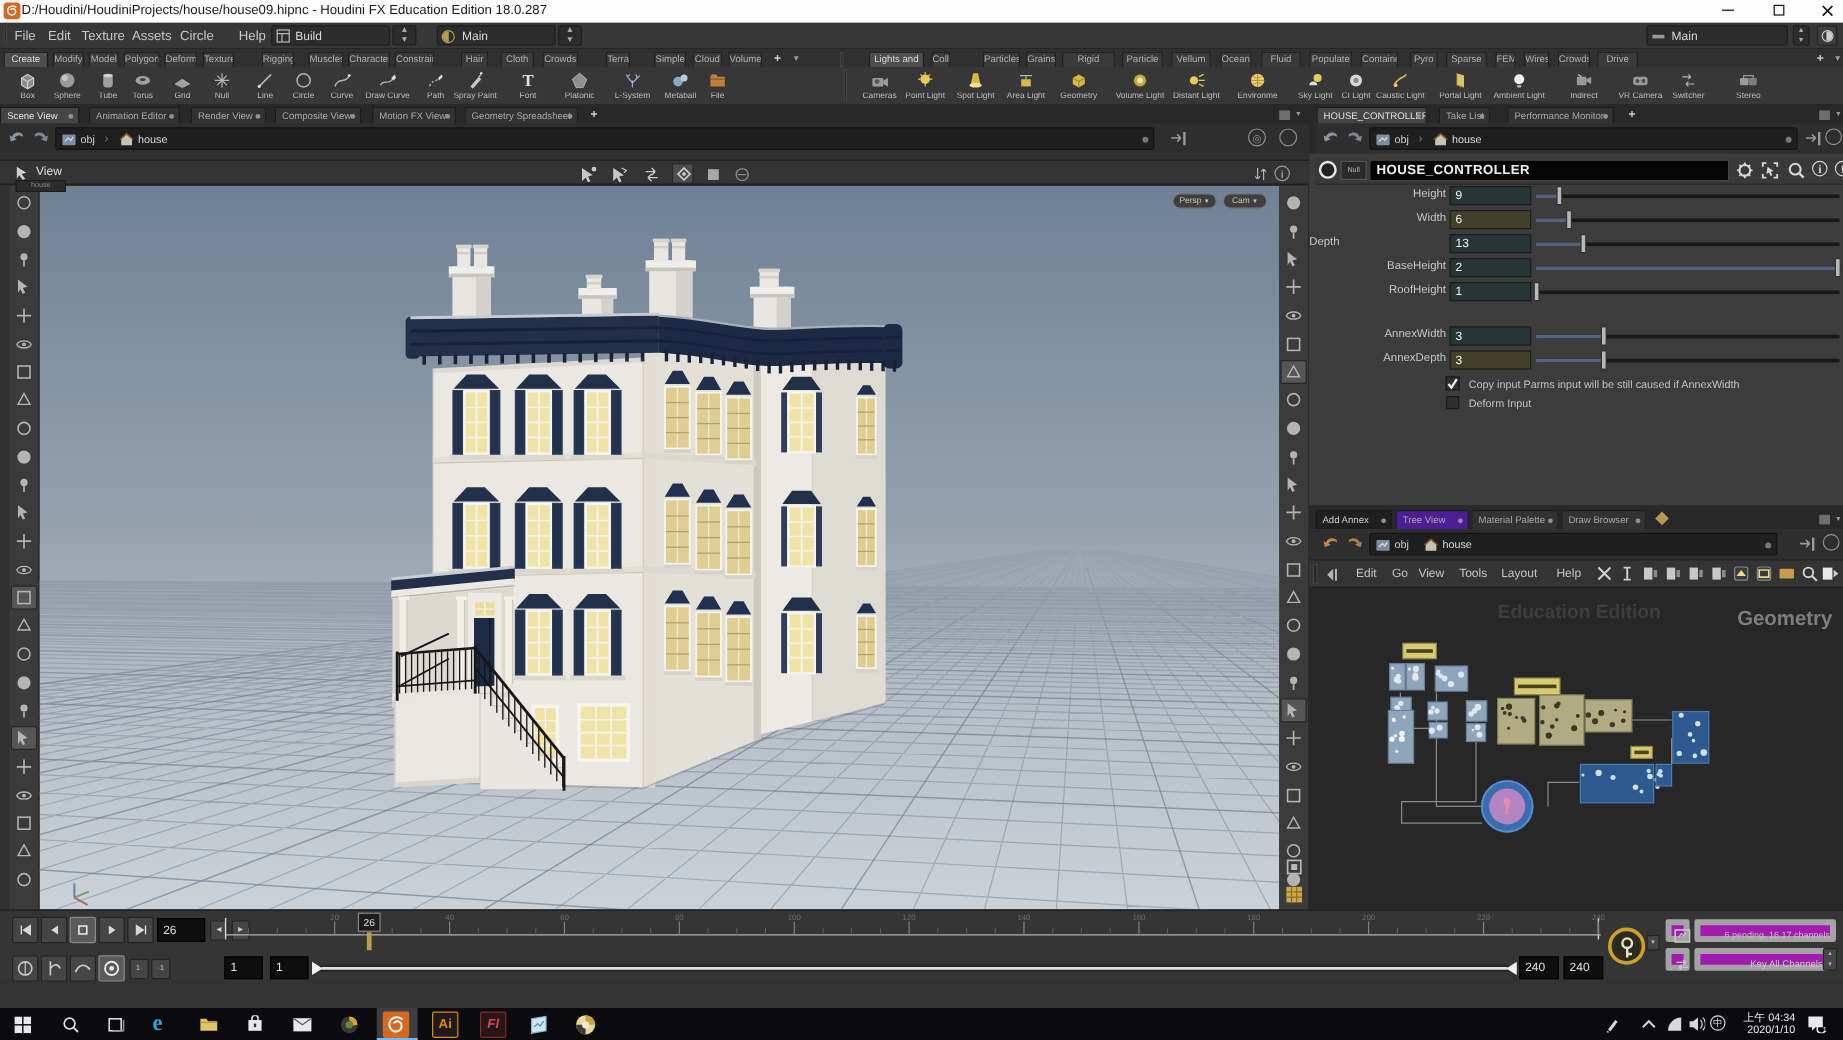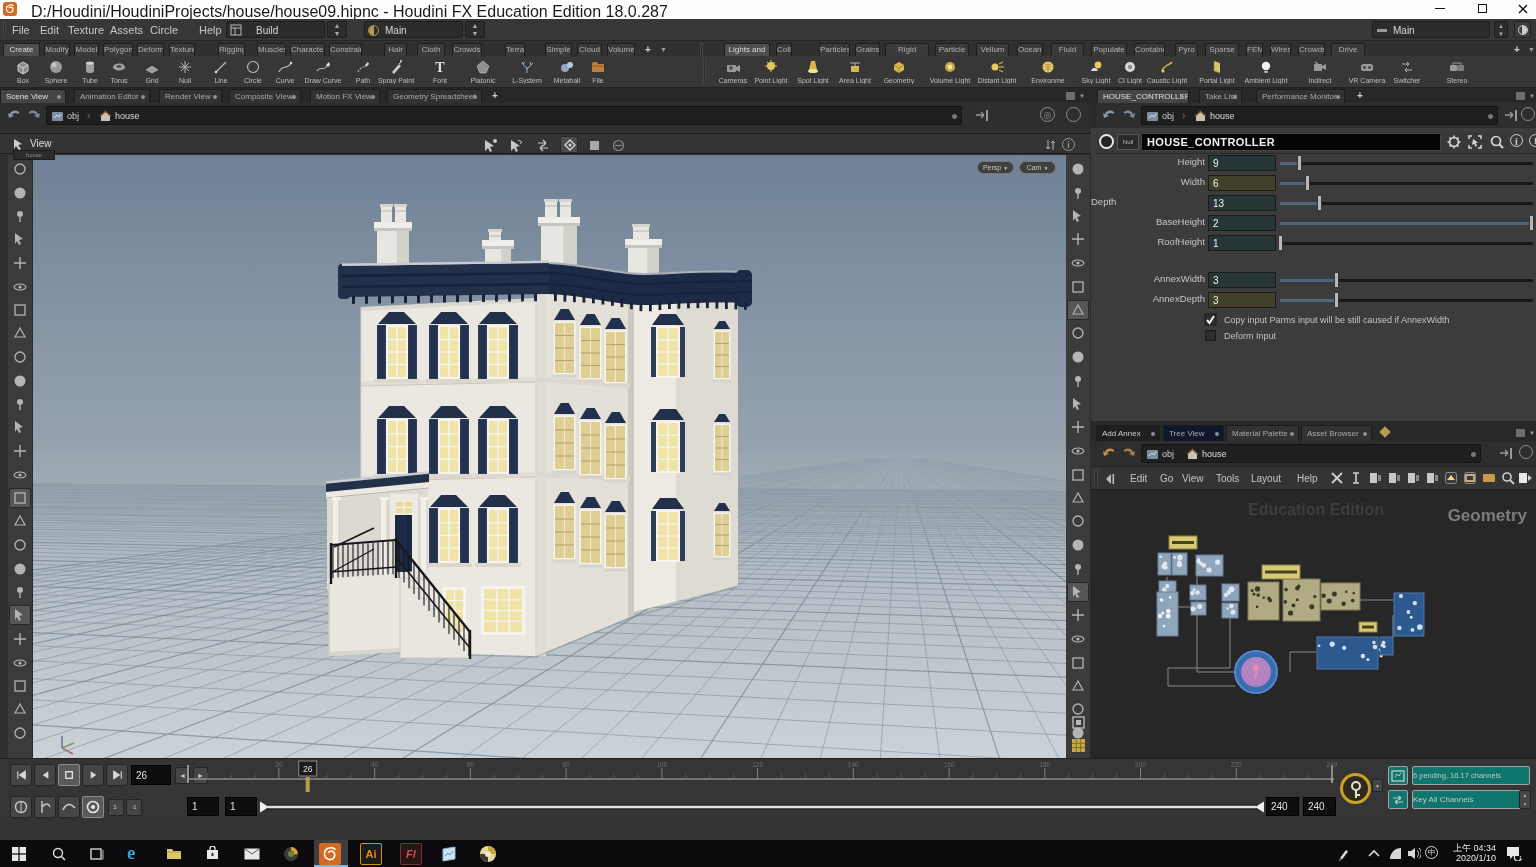--- a/index.html
+++ b/index.html
@@ -1,53 +1,53 @@
 <!DOCTYPE html>
 <html><head><meta charset="utf-8">
 <style>
 *{margin:0;padding:0;box-sizing:border-box}
 body{font-family:"Liberation Sans",sans-serif;background:#222}
 #page{position:relative;width:1536px;height:867px;overflow:hidden;background:#333;font-family:"Liberation Sans",sans-serif}
 .abs{position:absolute}
 .tx{position:absolute;color:#c8c8c8;white-space:nowrap}
 .dot{display:inline-block;width:4px;height:4px;border-radius:50%;background:#909090;vertical-align:middle}
 .fld{position:absolute;background:#0e0e0e;color:#e0e0e0;font-size:10px;padding-left:4px;border:1px solid #000}
-.btn{position:absolute;background:#0f766e;border:1px solid #a3a3a3;border-radius:2px;color:#d5d5d5;text-align:left}
+.btn{position:absolute;background:#a21caf;border:5px solid #a3a3a3;border-radius:2px;color:#d5d5d5;text-align:right}
 </style></head>
 <body>
 <div id="page">
 
 <div class="abs" style="left:0;top:0;width:1536px;height:19px;background:#fdfdfd">
   <div class="abs" style="left:3px;top:2px;width:14px;height:14px;background:#d46a21;border-radius:3px">
     <svg width="14" height="14" viewBox="0 0 14 14">
           <path d="M10.5 4.2c-1.8-1.8-5-1.6-6.4.4-1.2 1.7-.8 4.2 1 5.4 1.5 1 3.6.6 4.5-.9.8-1.3.4-3-.9-3.7-1-.6-2.4-.2-2.9.8" fill="none" stroke="#fff" stroke-width="1.2"></path>
         </svg>
   </div>
-  <div class="abs" style="left:31px;top:3px;font-size:16px;color:#1a1a1a">D:/Houdini/HoudiniProjects/house/house09.hipnc - Houdini FX Education Edition 18.0.287</div>
+  <div class="abs" style="left:18px;top:3px;font-size:11px;color:#1a1a1a">D:/Houdini/HoudiniProjects/house/house09.hipnc - Houdini FX Education Edition 18.0.287</div>
   <div class="abs" style="left:1435px;top:8px;width:10px;height:1px;background:#111"></div>
   <div class="abs" style="left:1478px;top:4px;width:9px;height:9px;border:1.5px solid #111"></div>
   <svg class="abs" style="left:1518px;top:4px" width="10" height="10" viewBox="0 0 10 10">
         <path d="M1 1l8 8M9 1l-8 8" stroke="#111" stroke-width="1.4"></path>
       </svg>
 </div>
 
 <div class="abs" style="left:0;top:19px;width:1536px;height:22px;background:#373737;border-bottom:1px solid #262626">
   <div class="abs" style="left:3px;top:3px;width:3px;height:15px;background:#2a2a2a;border:1px solid #454545"></div>
   <div class="tx" style="left:12px;top:5px;font-size:11px">File</div>
   <div class="tx" style="left:40px;top:5px;font-size:11px">Edit</div>
   <div class="tx" style="left:68px;top:5px;font-size:11px">Texture</div>
   <div class="tx" style="left:110px;top:5px;font-size:11px">Assets</div>
   <div class="tx" style="left:150px;top:5px;font-size:11px">Circle</div>
   <div class="tx" style="left:199px;top:5px;font-size:11px">Help</div>
   <div class="abs" style="left:226px;top:2px;width:99px;height:17px;background:#2c2c2c;border:1px solid #1f1f1f;border-radius:2px">
     <svg class="abs" style="left:3px;top:2px" width="12" height="12" viewBox="0 0 12 12">
           <rect x="1" y="1" width="10" height="10" fill="none" stroke="#b8b8b8"></rect>
           <path d="M1 4h10M5 4v7" stroke="#b8b8b8"></path>
         </svg>
-    <div class="tx" style="left:29px;top:3px;font-size:10px;color:#d8d8d8">Build</div>
+    <div class="tx" style="left:19px;top:3px;font-size:10px;color:#d8d8d8">Build</div>
   </div>
   <div class="abs" style="left:327px;top:2px;width:20px;height:17px;background:#2c2c2c;border:1px solid #1f1f1f;border-radius:2px;text-align:center;color:#aaa;font-size:7px;line-height:8px">▲<br>▼</div>
   <div class="abs" style="left:364px;top:2px;width:99px;height:17px;background:#2c2c2c;border:1px solid #1f1f1f;border-radius:2px">
     <div class="abs" style="left:3px;top:3px;width:11px;height:11px;border-radius:50%;border:1px solid #b89a50;overflow:hidden">
           <div style="position:absolute;left:0;top:0;width:5px;height:11px;background:#b89a50"></div>
         </div>
     <div class="tx" style="left:20px;top:3px;font-size:10px;color:#d8d8d8">Main</div>
   </div>
   <div class="abs" style="left:465px;top:2px;width:20px;height:17px;background:#2c2c2c;border:1px solid #1f1f1f;border-radius:2px;text-align:center;color:#aaa;font-size:7px;line-height:8px">▲<br>▼</div>
   <div class="abs" style="left:1372px;top:2px;width:118px;height:17px;background:#2c2c2c;border:1px solid #1f1f1f;border-radius:2px">
@@ -1041,23 +1041,23 @@
       <svg class="abs" style="left:113px;top:185px" width="13" height="13" viewBox="0 0 13 13">
         <rect x="1" y="1" width="11" height="11" fill="#2e2e2e" stroke="#1a1a1a"></rect>
         <path d="M3 7l2.5 3L10 3" stroke="#f0f0f0" stroke-width="2" fill="none"></path>
       </svg>
       <div class="abs" style="left:133px;top:187px;font-size:9px;color:#c2c2c2">Copy input Parms input will be still caused if AnnexWidth</div>
       <div class="abs" style="left:114px;top:202px;width:11px;height:11px;background:#2e2e2e;border:1px solid #1a1a1a"></div>
       <div class="abs" style="left:133px;top:203px;font-size:9px;color:#c2c2c2">Deform Input</div>
       <div class="abs" style="left:0;top:293px;width:445px;height:3px;background:#2a2a2a"></div>
       <div class="abs" style="left:0;top:296px;width:445px;height:17px;background:#282828"></div>
       <div class="abs" style="left:5px;top:297px;width:64px;height:16px;background:#1f1f1f;border:1px solid #1c1c1c;border-bottom:none;color:#cfcfcf;font-size:8px;line-height:15px;border-radius:2px 2px 0 0;overflow:hidden"><span style="padding-left:5px">Add Annex</span><span class="dot" style="position:absolute;right:4px;top:6px"></span></div>
-      <div class="abs" style="left:72px;top:297px;width:61px;height:16px;background:#0f172a;border:1px solid #1c1c1c;border-bottom:none;color:#a8a8a8;font-size:8px;line-height:15px;border-radius:2px 2px 0 0;overflow:hidden"><span style="padding-left:5px">Tree View</span><span class="dot" style="position:absolute;right:4px;top:6px"></span></div>
+      <div class="abs" style="left:72px;top:297px;width:61px;height:16px;background:#4c1d95;border:1px solid #1c1c1c;border-bottom:none;color:#a8a8a8;font-size:8px;line-height:15px;border-radius:2px 2px 0 0;overflow:hidden"><span style="padding-left:5px">Tree View</span><span class="dot" style="position:absolute;right:4px;top:6px"></span></div>
       <div class="abs" style="left:135px;top:297px;width:73px;height:16px;background:#323232;border:1px solid #1c1c1c;border-bottom:none;color:#a8a8a8;font-size:8px;line-height:15px;border-radius:2px 2px 0 0;overflow:hidden"><span style="padding-left:5px">Material Palette</span><span class="dot" style="position:absolute;right:4px;top:6px"></span></div>
-      <div class="abs" style="left:210px;top:297px;width:71px;height:16px;background:#323232;border:1px solid #1c1c1c;border-bottom:none;color:#a8a8a8;font-size:8px;line-height:15px;border-radius:2px 2px 0 0;overflow:hidden"><span style="padding-left:5px">Asset Browser</span><span class="dot" style="position:absolute;right:4px;top:6px"></span></div>
+      <div class="abs" style="left:210px;top:297px;width:71px;height:16px;background:#323232;border:1px solid #1c1c1c;border-bottom:none;color:#a8a8a8;font-size:8px;line-height:15px;border-radius:2px 2px 0 0;overflow:hidden"><span style="padding-left:5px">Draw Browser</span><span class="dot" style="position:absolute;right:4px;top:6px"></span></div>
       <div class="abs" style="left:290px;top:300px;width:8px;height:8px;background:#b89a50;transform:rotate(45deg)"></div>
       <div class="abs" style="left:425px;top:301px;width:9px;height:8px;background:#6e6e6e"></div>
       <div class="abs" style="left:438px;top:302px;color:#9a9a9a;font-size:6px">▼</div>
       <div class="abs" style="left:0;top:313px;width:445px;height:25px;background:#2e2e2e">
         <svg class="abs" style="left:9px;top:4px" width="38" height="16" viewBox="0 0 38 16">
           <path d="M14 5c-4-3-8-1-9 2l-2-1 1 5 5-2-2-1c1-2 4-3 7-1z" fill="#c08a4a"></path>
           <path d="M24 5c4-3 8-1 9 2l2-1-1 5-5-2 2-1c-1-2-4-3-7-1z" fill="#c08a4a" opacity=".85"></path>
         </svg>
         <div class="abs" style="left:50px;top:3px;width:340px;height:19px;background:#1f1f1f;border:1px solid #141414;border-radius:2px">
           <svg class="abs" style="left:4px;top:3px" width="13" height="13" viewBox="0 0 13 13">

